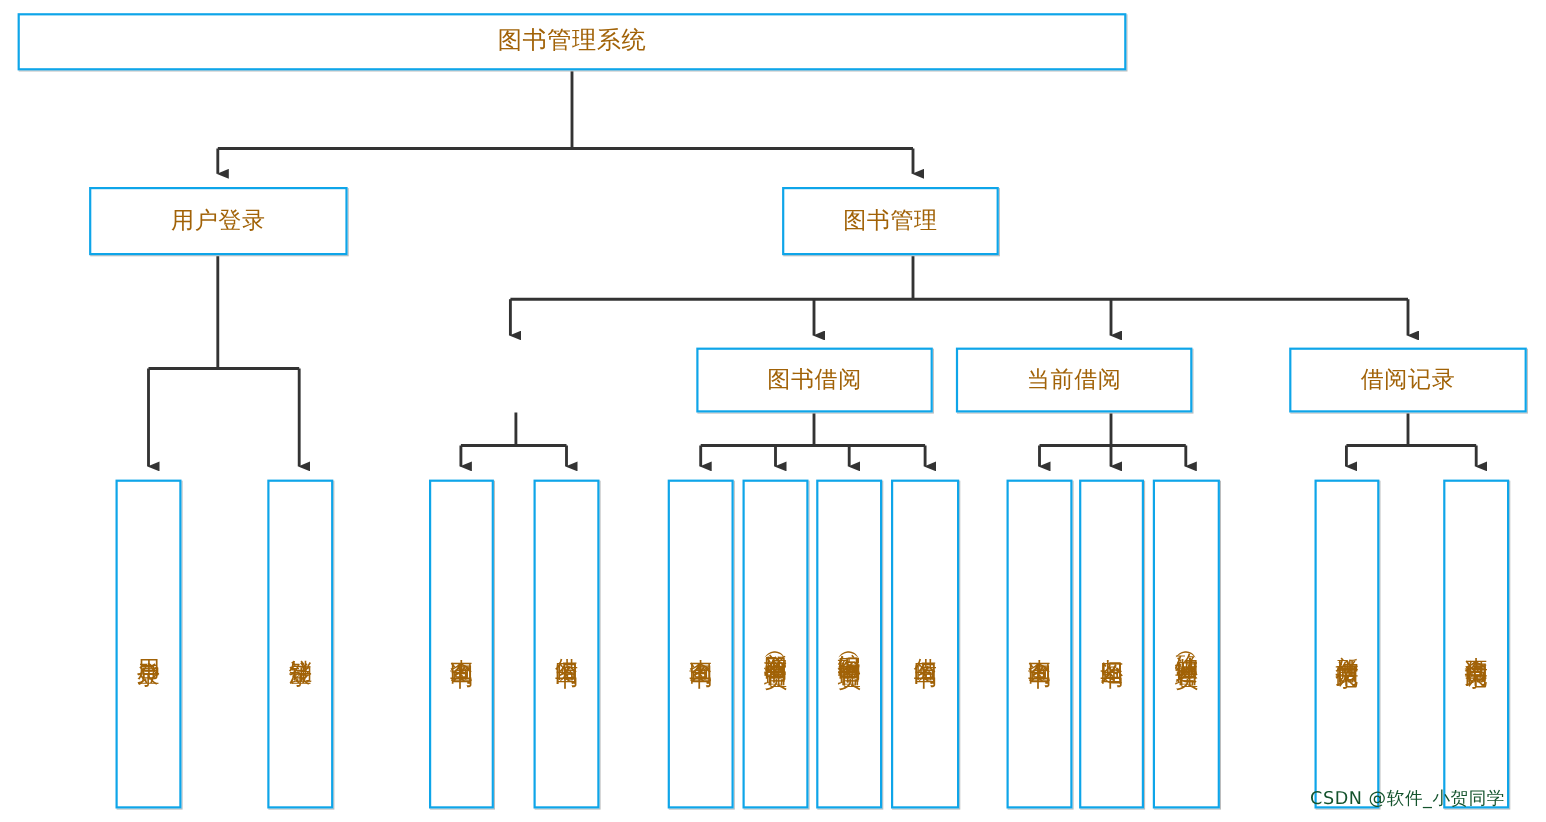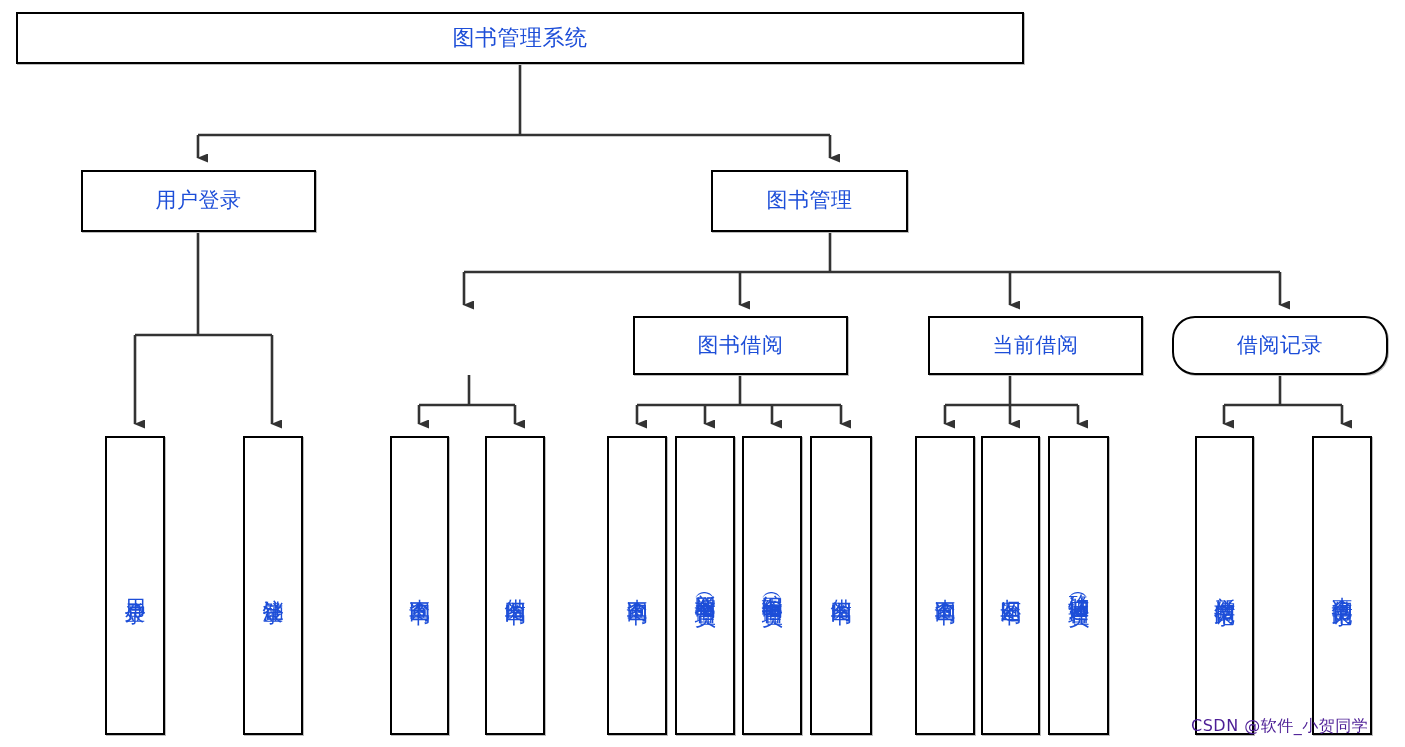--- a/index.html
+++ b/index.html
@@ -21,26 +21,26 @@
     position: absolute;
     left: 0;
     top: 0;
     width: 1405px;
     height: 747px;
     pointer-events: none;
   }
   .node {
     position: absolute;
     box-sizing: border-box;
-    border: 2px solid #000000;
+    border: 2px solid #0ea5e9;
     background: #ffffff;
     display: flex;
     align-items: center;
     justify-content: center;
-    color: #1d4ed8;
+    color: #a16207;
     box-shadow: 1px 1px 0 #bdbdbd;
   }
   .node.horiz {
     font-size: 21px;
     letter-spacing: 0.5px;
     line-height: 1.2;
   }
   .node.vert {
     writing-mode: vertical-rl;
     text-orientation: upright;
@@ -54,21 +54,21 @@
     display: block;
     writing-mode: vertical-rl;
     text-orientation: upright;
   }
   #root-node {
     font-size: 22px;
   }
   #watermark {
     position: absolute;
     font-size: 16px;
-    color: #4c1d95;
+    color: #14532d;
     white-space: nowrap;
     letter-spacing: 0.5px;
   }
 </style>
 </head>
 <body>
 
 <div id="diagram-root">
 
   <svg id="edges-layer" viewBox="0 0 1405 747" width="1405" height="747" xmlns="http://www.w3.org/2000/svg">
@@ -123,23 +123,23 @@
 
   <div class="node horiz" id="root-node" style="left:16px; top:12px; width:1008px; height:52px;">图书管理系统</div>
 
   <div class="node horiz" style="left:81px; top:170px; width:235px; height:62px;">用户登录</div>
 
   <div class="node horiz" style="left:711px; top:170px; width:197px; height:62px;">图书管理</div>
 
 
   <div class="node horiz" style="left:633px; top:316px; width:215px; height:59px;">图书借阅</div>
 
-  <div class="node horiz" style="left:928px; top:316px; width:215px; height:59px;">当前借阅</div>
+  <div class="node horiz" style="left:869px; top:316px; width:215px; height:59px;">当前借阅</div>
 
-  <div class="node horiz" style="left:1172px; top:316px; width:216px; height:59px;border-radius:23px;">借阅记录</div>
+  <div class="node horiz" style="left:1172px; top:316px; width:216px; height:59px;">借阅记录</div>
 
   <div class="node vert" style="left:105px; top:436px; width:60px; height:299px;">
     <span>用户登录</span>
   </div>
 
   <div class="node vert" style="left:243px; top:436px; width:60px; height:299px;">
     <span>注销登录</span>
   </div>
 
   <div class="node vert" style="left:390px; top:436px; width:59px; height:299px;">

